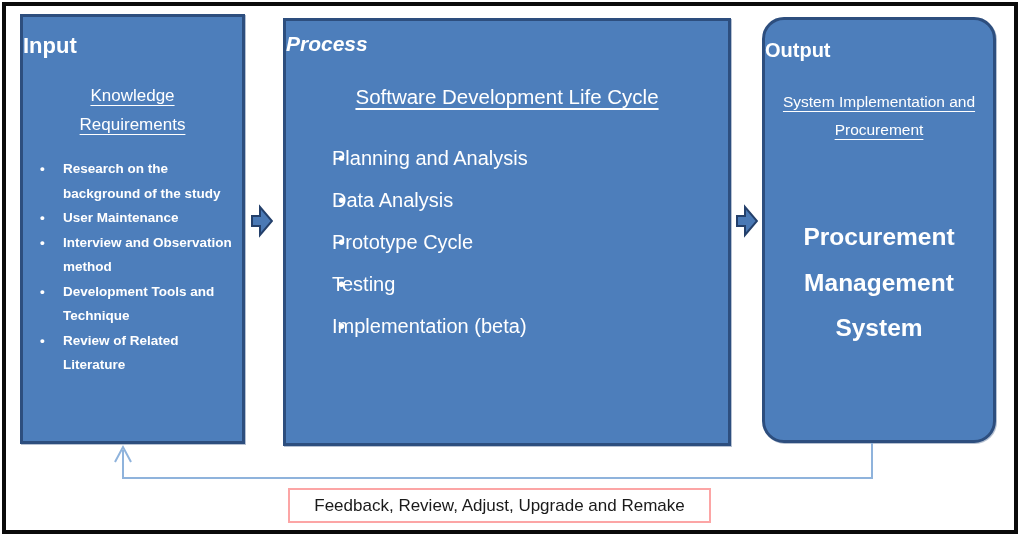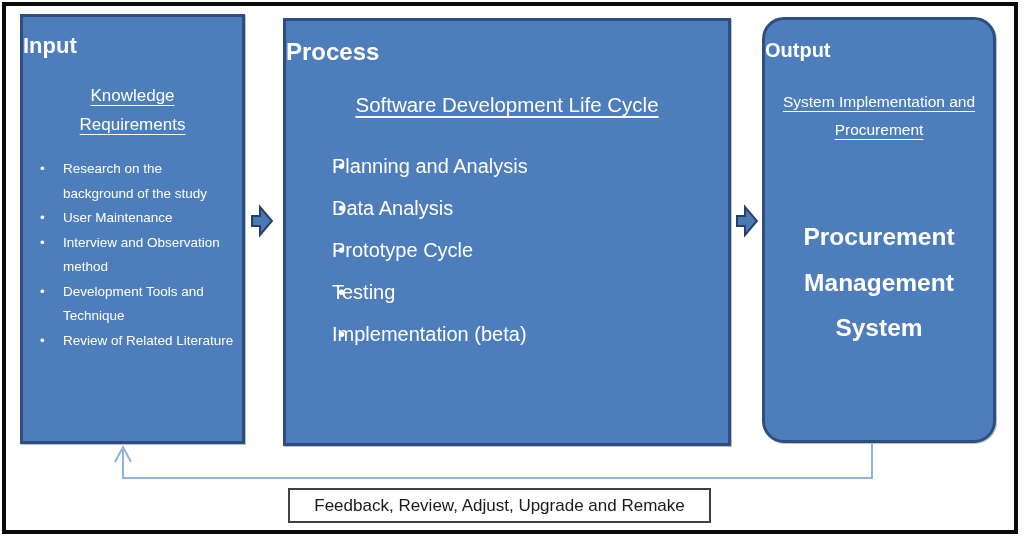--- a/index.html
+++ b/index.html
@@ -34,21 +34,21 @@
   }
   .input-box  { left: 20px;  top: 14px; width: 225px; height: 430px; }
   .process-box{ left: 283px; top: 18px; width: 448px; height: 428px; }
   .output-box { left: 762px; top: 17px; width: 234px; height: 426px; border-radius: 22px; }
 
   .box-title {
     font-weight: bold;
     line-height: 30px;
   }
   .input-box  .box-title { margin-top: 14px; font-size: 22px; }
-  .process-box .box-title { margin-top: 16px; font-size: 24px; }
+  .process-box .box-title { margin-top: 8px; font-size: 21px; font-style: italic; }
   .output-box .box-title { margin-top: 16px; font-size: 20px; line-height: 28px; }
 
   .box-subtitle {
     text-align: center;
     text-decoration: underline;
     text-underline-offset: 4px;
     margin-left: auto;
     margin-right: auto;
   }
   .input-box .box-subtitle {
@@ -80,21 +80,21 @@
   }
   ul.bullets li::before {
     content: "\2022";
     position: absolute;
   }
   .input-box ul.bullets {
     margin-top: 18px;
     font-size: 13.5px;
     line-height: 24.5px;
   }
-  .input-box ul.bullets li { padding-left: 40px; padding-right: 8px; }
+  .input-box ul.bullets li { padding-left: 40px; padding-right: 8px; font-weight: bold; }
   .input-box ul.bullets li::before { left: 17px; }
 
   .process-box ul.bullets {
     margin-top: 24px;
     font-size: 20px;
     line-height: 42px;
   }
   .process-box ul.bullets li { padding-left: 46px; }
   .process-box ul.bullets li::before { left: 52px; }
 
@@ -119,21 +119,21 @@
     position: absolute;
     left: 0; top: 0;
     width: 1024px; height: 540px;
     pointer-events: none;
   }
   .feedback-label {
     position: absolute;
     left: 288px; top: 488px;
     width: 423px; height: 35px;
     background: #ffffff;
-    border: 2px solid #404040;
+    border: 2px solid #fca5a5;
     box-sizing: border-box;
     display: flex;
     align-items: center;
     justify-content: center;
     font-size: 17px;
     color: #1a1a1a;
   }
 </style>
 </head>
 <body>

